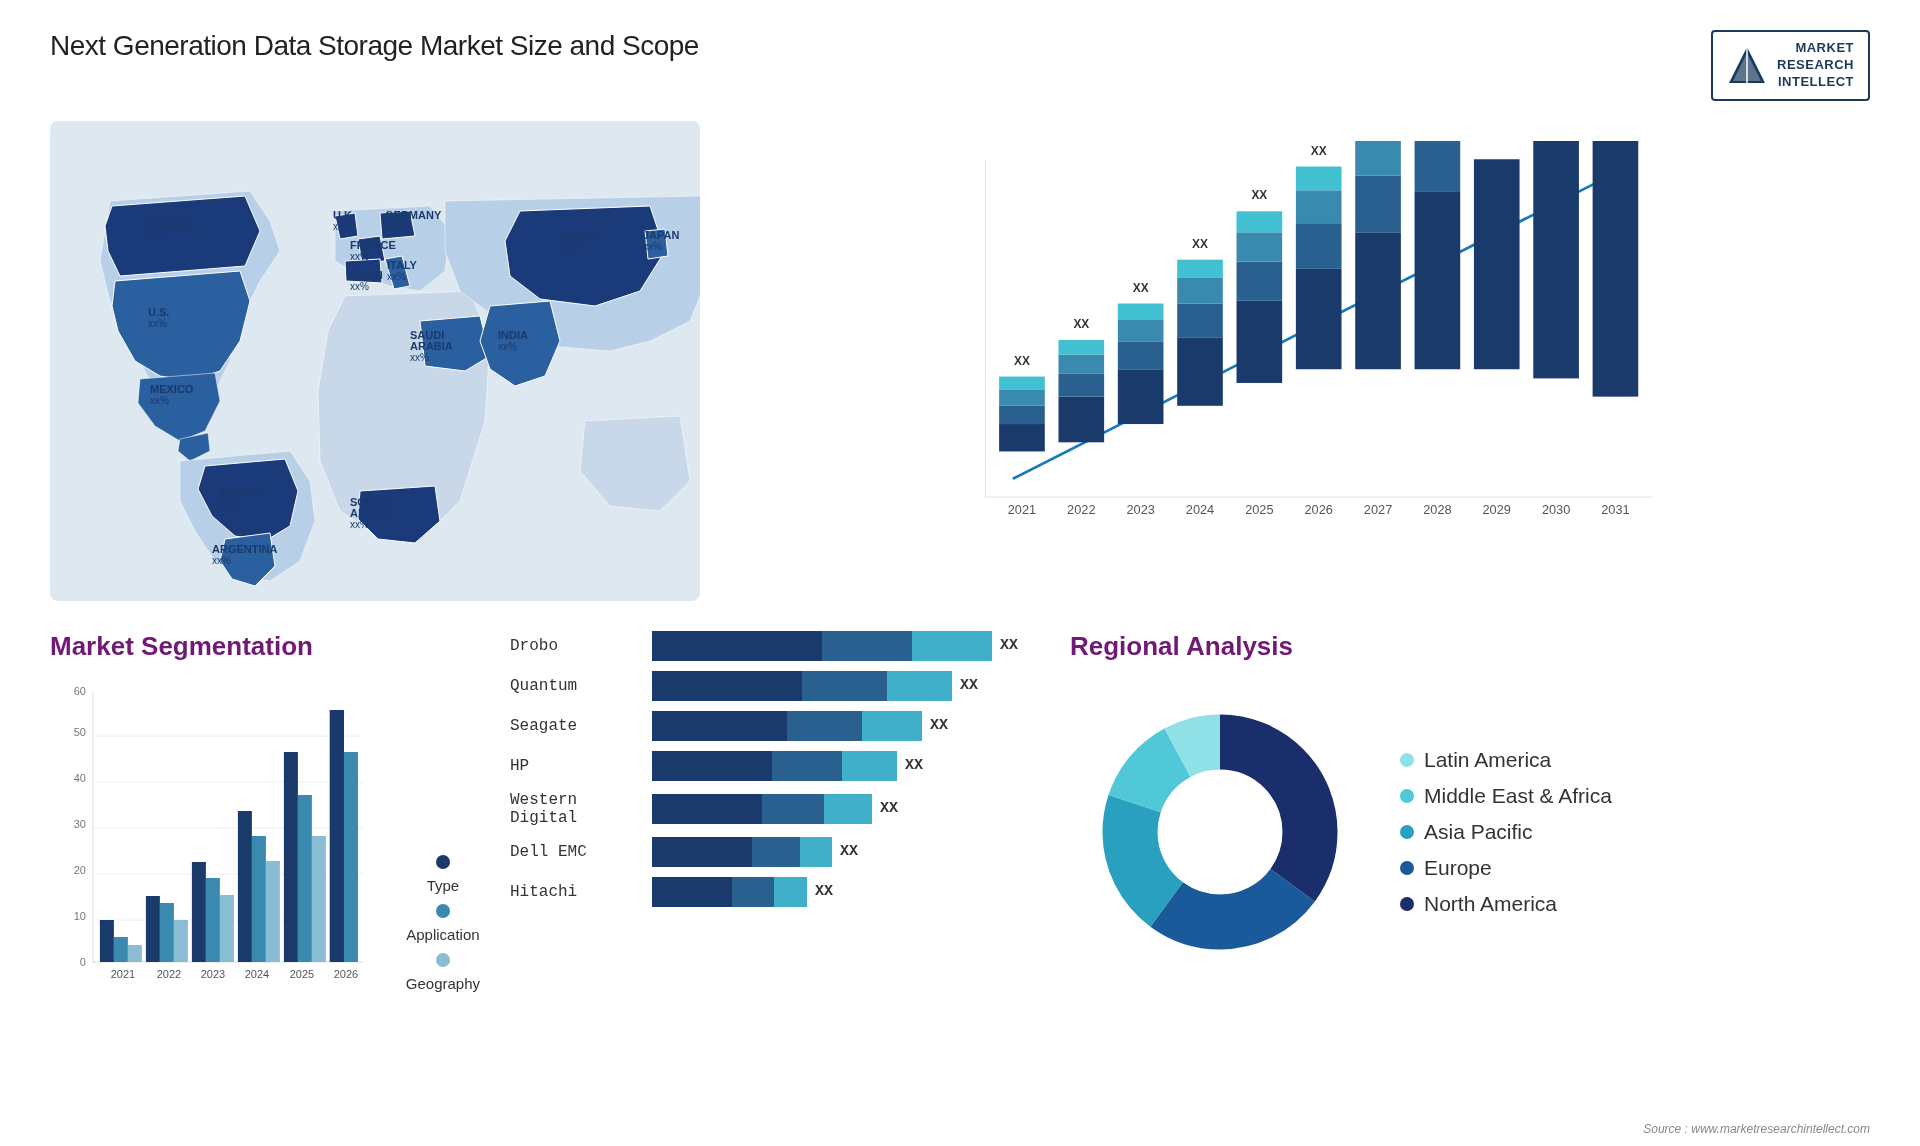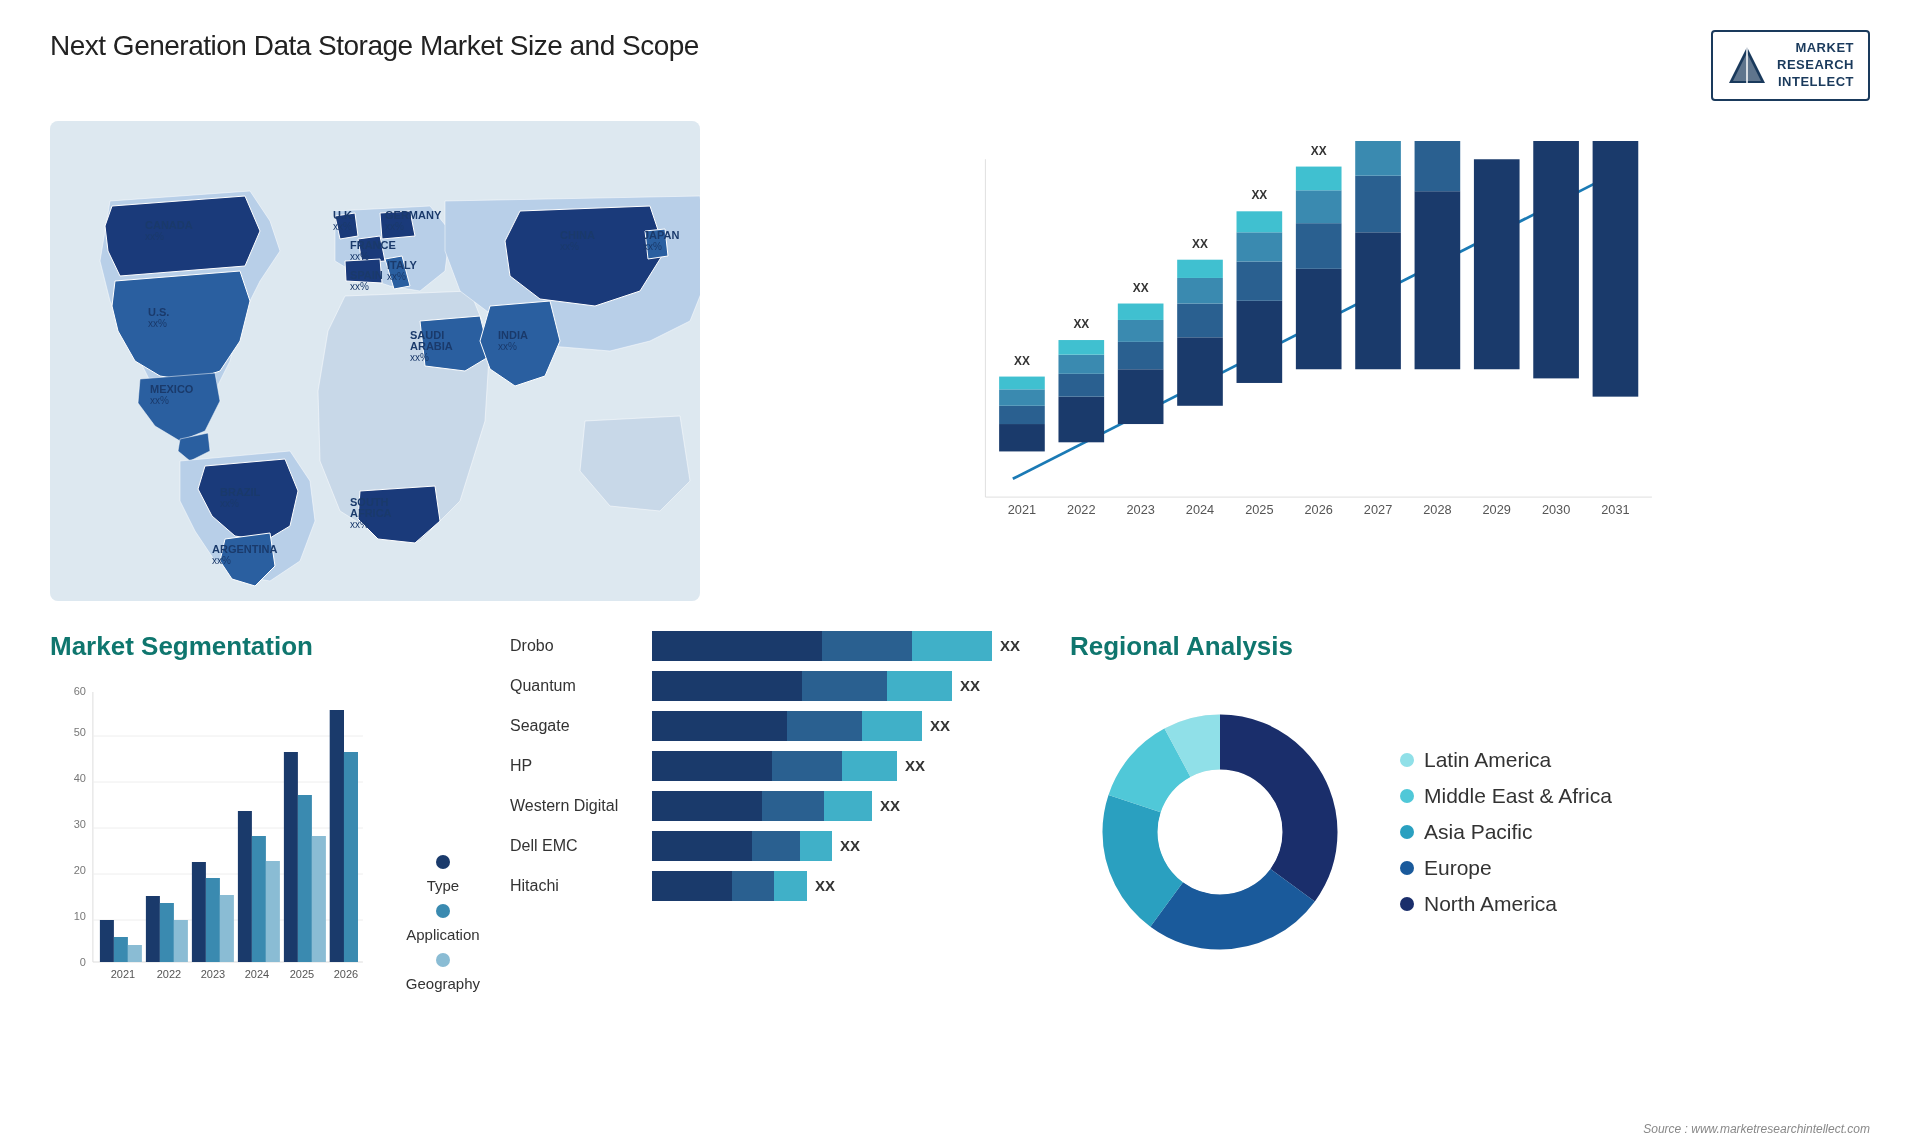--- a/index.html
+++ b/index.html
@@ -92,21 +92,21 @@
       flex: 0 0 530px;
     }
 
     .regional-container {
       flex: 1;
     }
 
     .section-title {
       font-size: 26px;
       font-weight: 700;
-      color: #0f766e;
+      color: #701a75;
       margin-bottom: 20px;
     }
 
     
     .world-map {
       width: 100%;
       height: 100%;
     }
 
     .country-label {
@@ -157,20 +157,21 @@
     
     .players-list {
       display: flex;
       flex-direction: column;
       gap: 10px;
     }
     .player-row {
       display: flex;
       align-items: center;
       gap: 12px;
+      font-family: Liberation Mono, monospace;
     }
     .player-name {
       font-size: 16px;
       color: #333;
       width: 130px;
       flex-shrink: 0;
     }
     .player-bar-wrap {
       flex: 1;
       display: flex;

